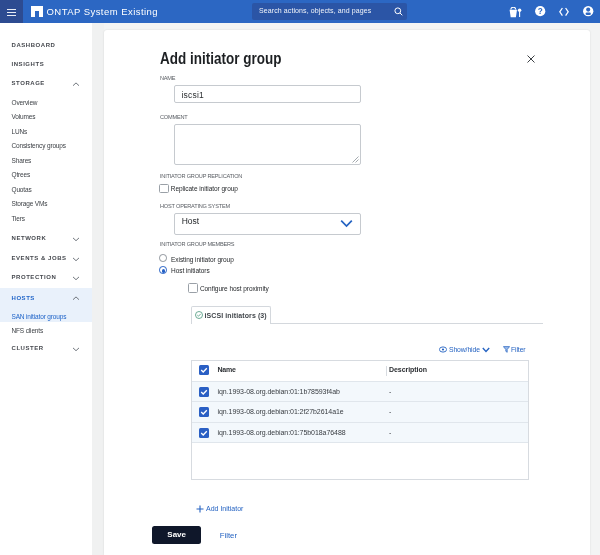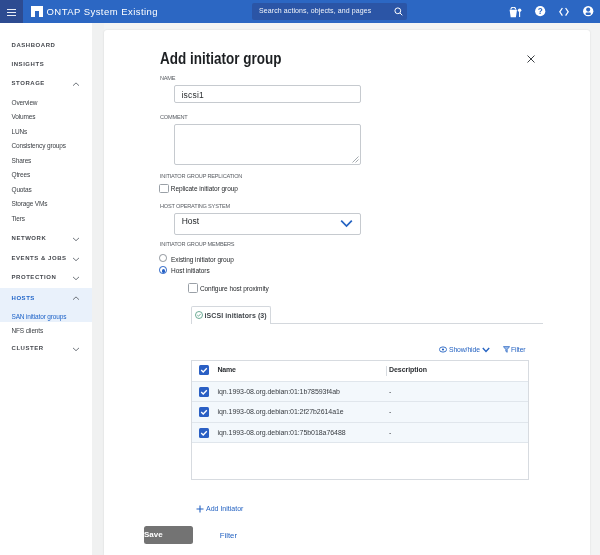--- a/index.html
+++ b/index.html
@@ -29,21 +29,21 @@
 #ttl { position:absolute; left:160px; top:50px; font-size:13.5px; font-weight:bold; color:#1d2023; white-space:nowrap; transform:scaleY(1.2); transform-origin:left top; }
 .cb { position:absolute; width:9.6px; height:9.6px; border:1px solid #9aa0a7; border-radius:1.5px; background:#fff; }
 .cbc { position:absolute; width:10px; height:10px; border-radius:1.5px; background:#2a5fc4; }
 .radio { position:absolute; width:7.6px; height:7.6px; border:1px solid #8e949b; border-radius:50%; background:#fff; }
 .lab8 { position:absolute; font-size:6.5px; letter-spacing:-0.05px; color:#25282b; white-space:nowrap; }
 
 #tbl { position:absolute; left:191px; top:359.5px; width:337.5px; height:120px; border:1px solid #d7dbe0; background:#fff; }
 .trow { position:absolute; left:0; width:335.5px; height:20.6px; background:#f3f8fc; border-top:1px solid #e0e6ec; }
 .tname { position:absolute; left:25.5px; top:0; line-height:20.6px; font-size:7px; letter-spacing:-0.06px; color:#383c41; white-space:nowrap; }
 .tdesc { position:absolute; left:197px; top:0; line-height:20.6px; font-size:7px; color:#383c41; }
-#savebtn { position:absolute; left:144px; top:526px; width:49.3px; height:17.5px; background:#737373; border-radius:2.5px; color:#fff; font-size:8px; font-weight:bold; text-align:left; line-height:17.5px; }
+#savebtn { position:absolute; left:152px; top:526px; width:49.3px; height:17.5px; background:#0f172a; border-radius:2.5px; color:#fff; font-size:8px; font-weight:bold; text-align:center; line-height:17.5px; }
 </style>
 </head>
 <body>
 
 <div id="hdr">
   <div id="ham">
       <i style="top:8.6px"></i>
       <i style="top:11.8px"></i>
       <i style="top:15px"></i>
     </div>

